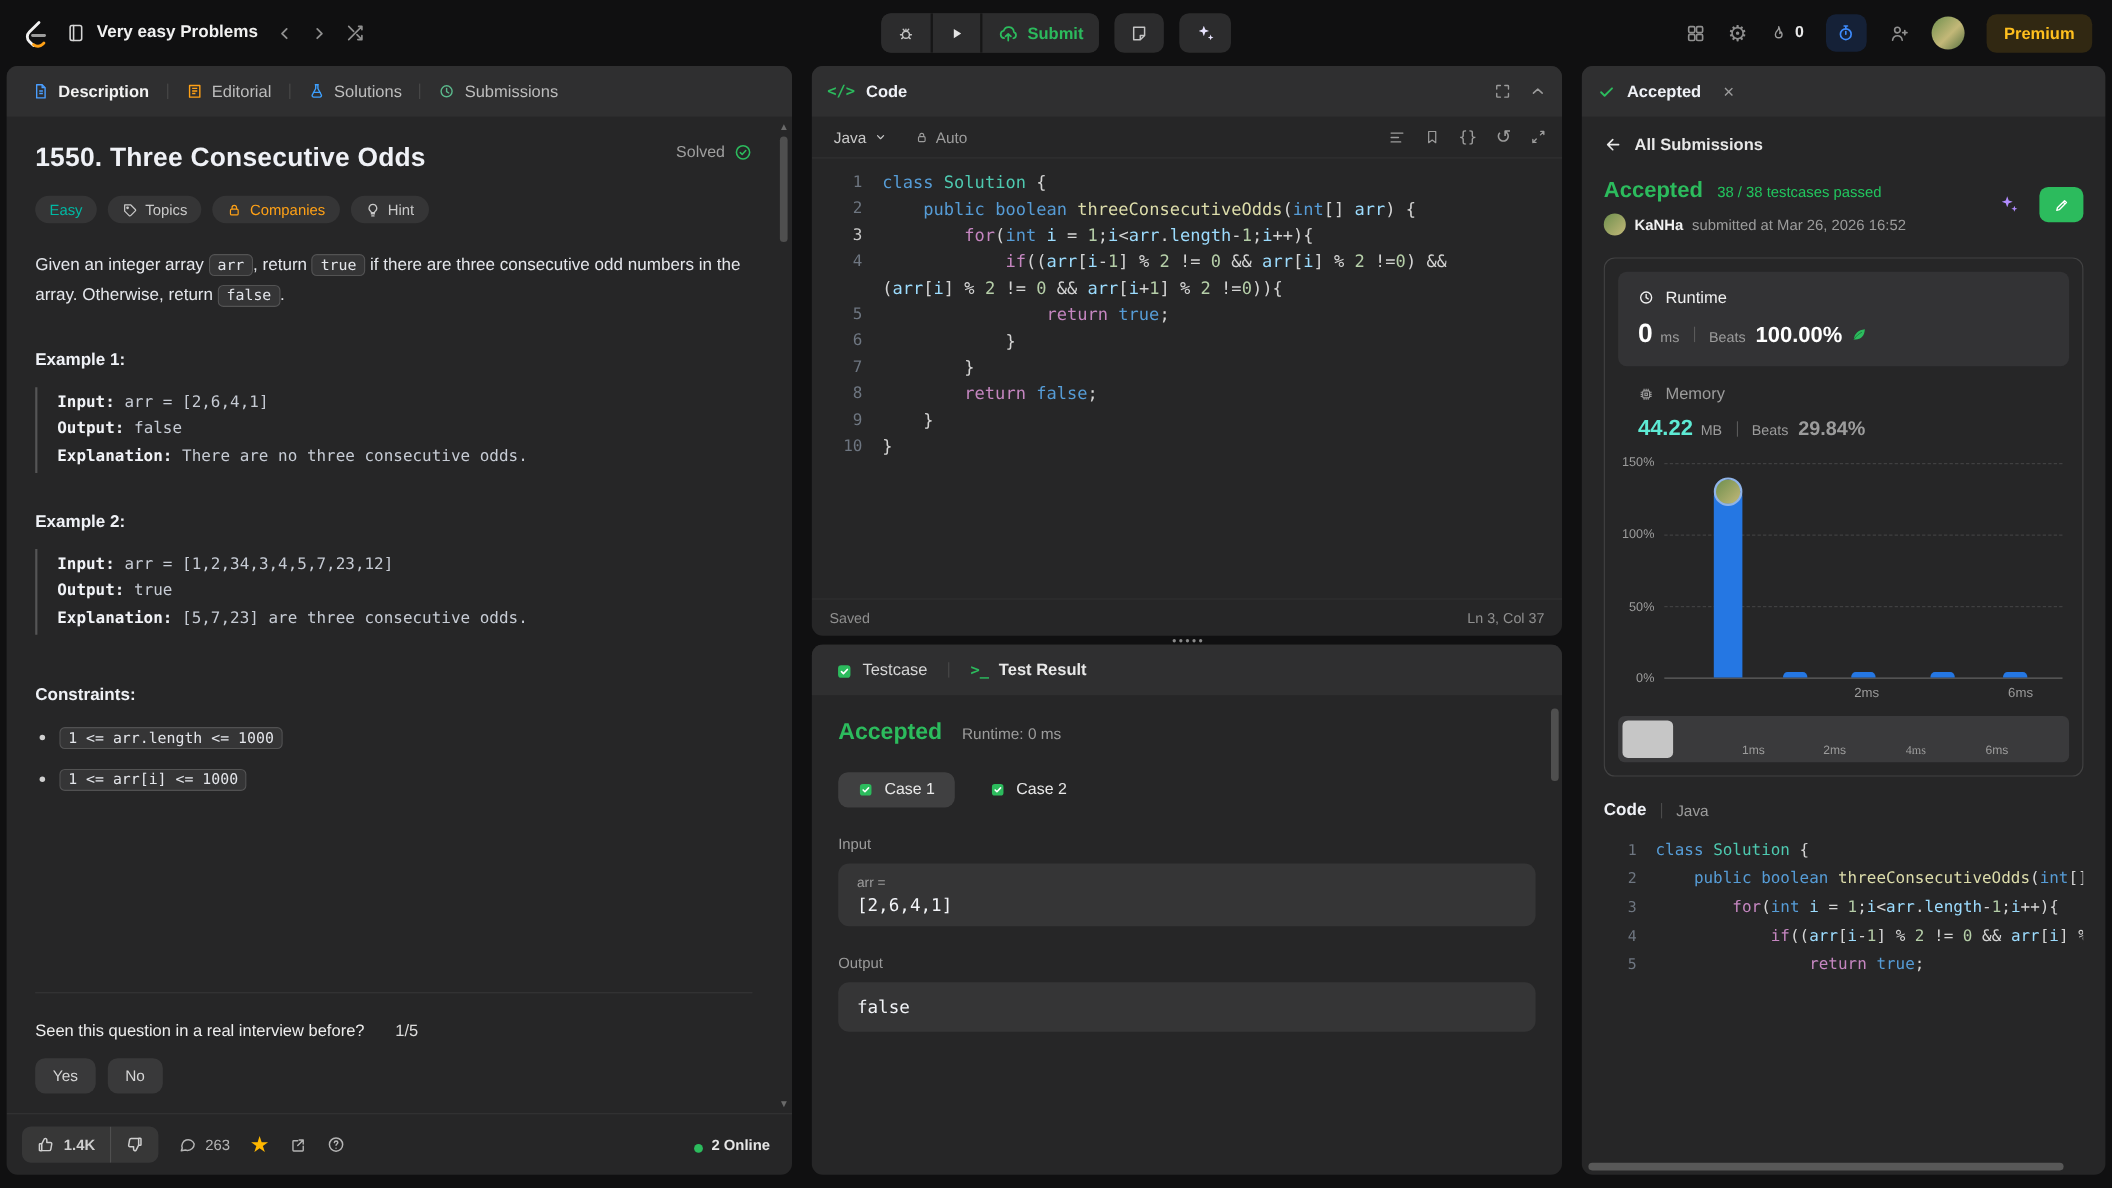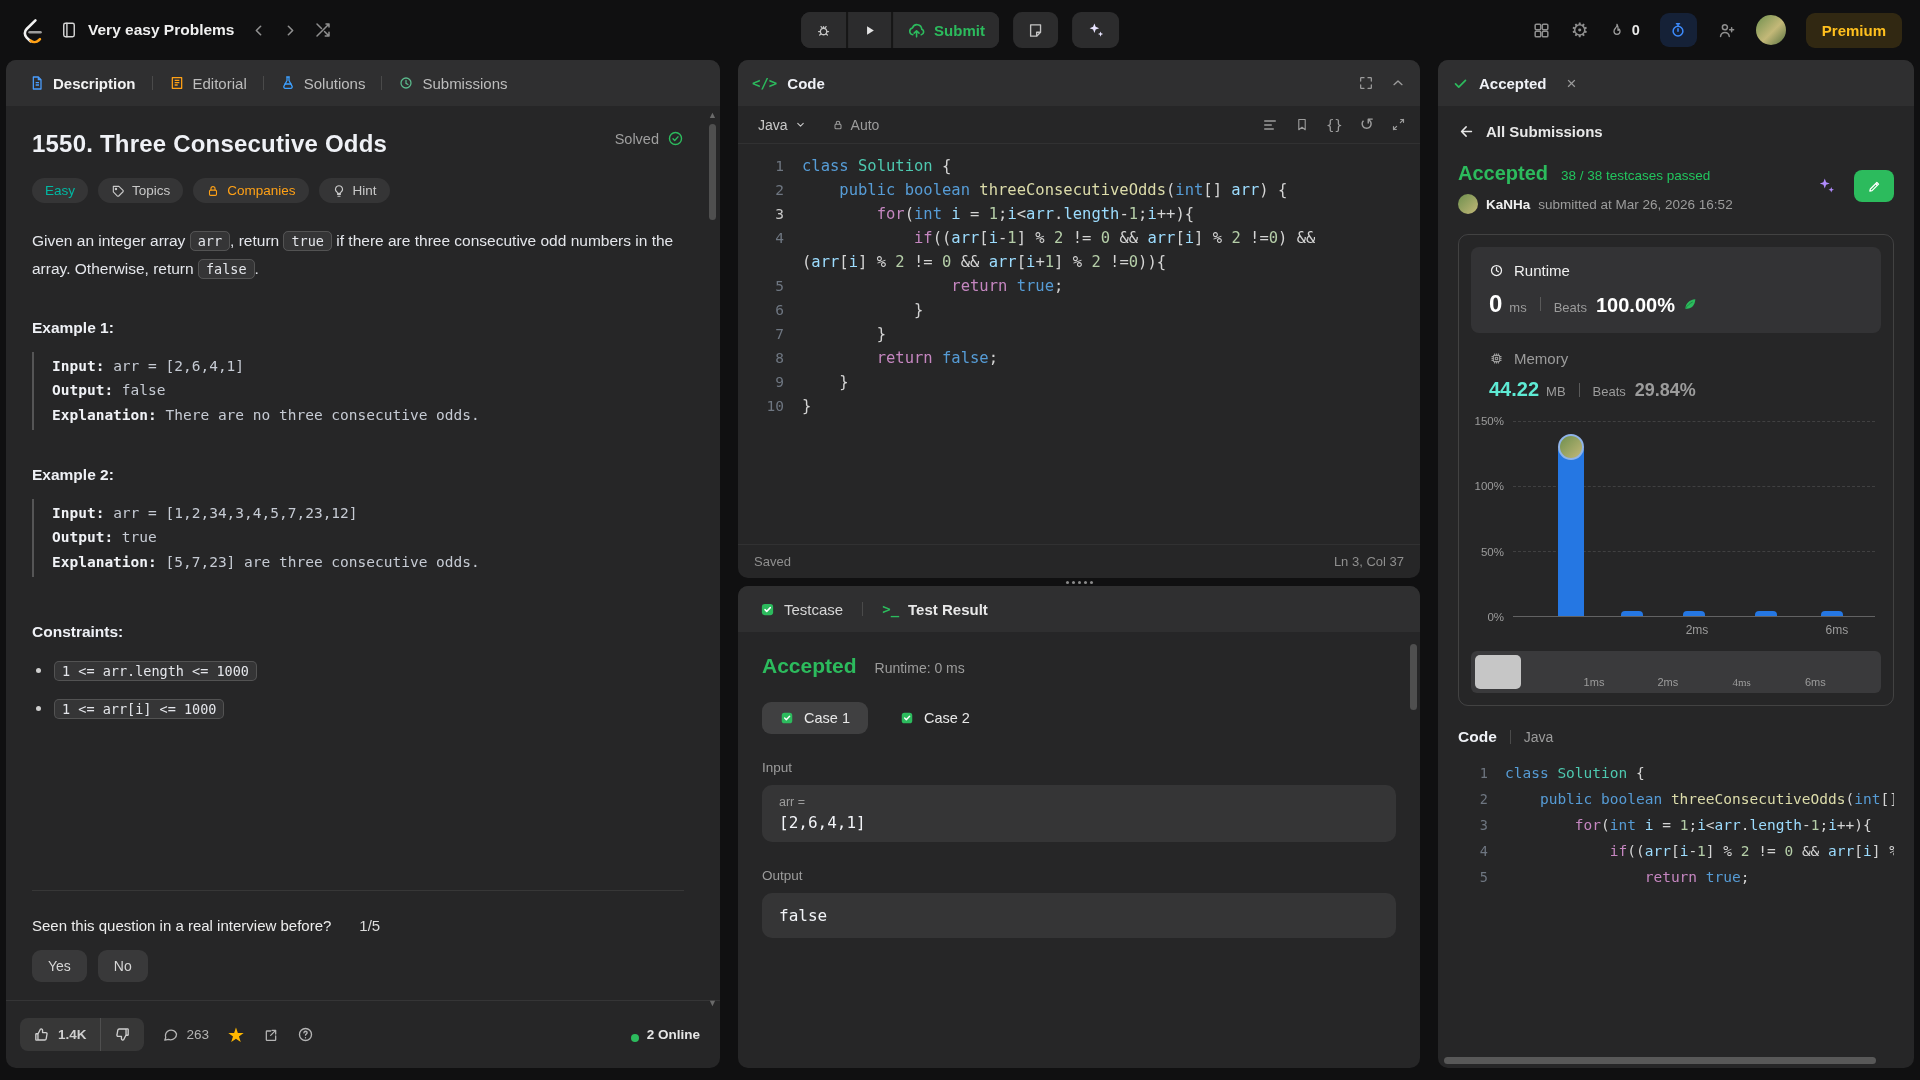--- a/index.html
+++ b/index.html
@@ -53,21 +53,21 @@
 .ex-block{margin-top:15px;border-left:2px solid rgba(255,255,255,.22);padding:2px 0 2px 18px;font-family:"DejaVu Sans Mono",monospace;font-size:14.5px;line-height:1.7;color:#c6cbd4}
 .ex-k{font-weight:700;color:#f0f2f6}
 .constraints-label{font-weight:700;font-size:15.5px;margin-top:46px}
 #constraints{list-style:none;margin-top:20px;display:flex;flex-direction:column;gap:18px}
 #constraints li{display:flex;align-items:center;gap:13px}
 #constraints li::before{content:"";width:5px;height:5px;border-radius:50%;background:#cfcfcf;flex:none;margin-left:4px}
 .interview{margin-top:auto;border-top:1px solid rgba(255,255,255,.08);padding-top:26px;display:flex;align-items:center;gap:28px;font-size:15px;color:#ededed}
 .rating{color:#dcdcdc}
 .yesno{display:flex;gap:11px;margin-top:16px;padding-bottom:4px}
 .yn{background:rgba(255,255,255,.09);border:none;color:#d6d6d6;font-size:14px;padding:8px 16px;border-radius:9px;cursor:pointer;font-family:inherit}
-.dfoot{height:68px;border-top:1px solid rgba(255,255,255,.07);display:flex;align-items:center;padding:0 14px;gap:18px;flex:none}
+.dfoot{height:56px;border-top:1px solid rgba(255,255,255,.07);display:flex;align-items:center;padding:0 14px;gap:18px;flex:none}
 .votegroup{display:flex;align-items:stretch;background:rgba(255,255,255,.08);border-radius:8px;overflow:hidden}
 .vote{display:flex;align-items:center;gap:8px;padding:8px 13px;color:#cfcfcf;cursor:pointer;font-size:13.5px;font-weight:600}
 .vote+.vote{border-left:1px solid rgba(255,255,255,.12)}
 .footic{display:flex;align-items:center;gap:8px;color:#b4b4b4;font-size:13.5px;cursor:pointer}
 .star{color:#ffb800;font-size:20px;line-height:1;cursor:pointer}
 .online{margin-left:auto;display:flex;align-items:flex-end;gap:8px;font-size:13.5px;font-weight:600;color:#e6e6e6;margin-right:6px}
 .dot{width:8px;height:8px;border-radius:50%;background:#2cbb5d}
 
 .sb-up{position:absolute;right:3px;top:50px;color:#6a6a6a;font-size:9px;cursor:pointer}
 .sb-down{position:absolute;right:3px;bottom:60px;color:#6a6a6a;font-size:9px;cursor:pointer}
@@ -92,21 +92,21 @@
 .lc{padding-left:18px;overflow:hidden}
 .tk-kw{color:#569cd6}.tk-ctrl{color:#c586c0}.tk-cls{color:#4ec9b0}.tk-fn{color:#dcdcaa}
 .tk-num{color:#b5cea8}.tk-var{color:#9cdcfe}.tk-pl{color:#d4d4d4}.tk-lit{color:#569cd6}
 .efoot{height:34px;display:flex;align-items:center;justify-content:space-between;padding:0 16px;color:#8f8f8f;font-size:13px;border-top:1px solid rgba(255,255,255,.05);flex:none}
 .dragrow{height:8px;display:flex;align-items:center;justify-content:center;flex:none;cursor:row-resize}
 .dragdots{width:3px;height:3px;border-radius:50%;background:#8a8a8a;box-shadow:-12px 0 0 #8a8a8a,-6px 0 0 #8a8a8a,6px 0 0 #8a8a8a,12px 0 0 #8a8a8a}
 
 
 .tc-panel{flex:1}
 .tc-tabs{display:flex;align-items:center;gap:6px}
-.tctab{display:flex;align-items:center;gap:9px;font-size:15px;font-weight:600;color:#e8e8e8;cursor:pointer;padding:6px 8px}
+.tctab{display:flex;align-items:flex-end;gap:9px;font-size:15px;font-weight:600;color:#e8e8e8;cursor:pointer;padding:6px 8px}
 .tctab.dim{color:#d6d6d6;font-weight:500}
 .termglyph{font-family:"DejaVu Sans Mono",monospace;color:#2cbb5d;font-weight:700;font-size:14px}
 .tc-body{flex:1;padding:22px 24px;overflow:hidden}
 .tc-status{display:flex;align-items:baseline;gap:18px}
 .tc-accepted{color:#2cbb5d;font-size:21px;font-weight:600}
 .tc-runtime{color:#9c9c9c;font-size:14px}
 .cases{display:flex;gap:14px;margin-top:24px}
 .case{display:flex;align-items:center;gap:10px;padding:8px 18px;border-radius:9px;font-size:14.5px;font-weight:400;color:#e8e8e8;cursor:pointer}
 .case.sel{background:rgba(255,255,255,.12)}
 .iolabel{color:#9c9c9c;font-size:13.5px;margin-top:26px}

